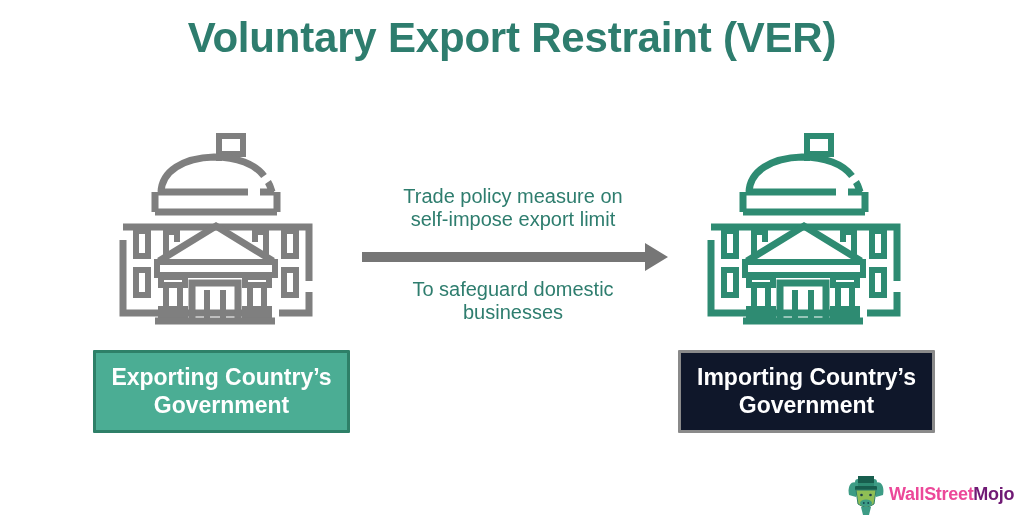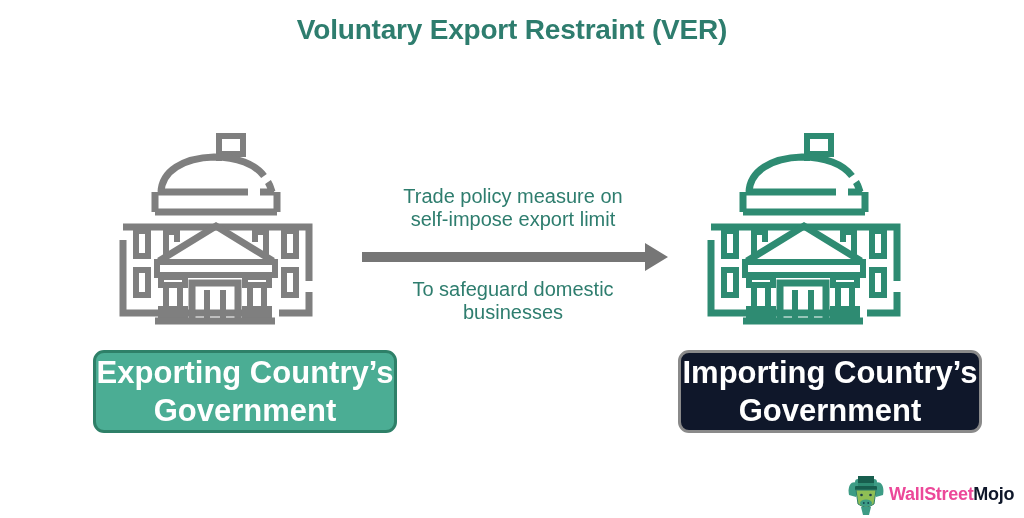--- a/index.html
+++ b/index.html
@@ -2,49 +2,49 @@
 <html><head>
 <meta charset="utf-8">
 <style>
   html,body{margin:0;padding:0;background:#fff;}
   .stage{
     position:relative;width:1024px;height:518px;background:#ffffff;
     font-family:"Liberation Sans",sans-serif;overflow:hidden;
   }
   .page-title{
     position:absolute;left:0;top:14px;width:1024px;text-align:center;
-    font-size:28px;font-weight:700;color:#2E7D6E;letter-spacing:-0.2px;
+    font-size:42px;font-weight:700;color:#2E7D6E;letter-spacing:-0.2px;
   }
   .building{position:absolute;width:200px;height:200px;}
   .building svg{width:100%;height:100%;display:block;}
   .building-left{left:115px;top:131px;color:#7F7F7F;}
   .building-right{left:703px;top:131px;color:#2E8B72;}
   .mid-label{
     position:absolute;left:363px;width:300px;text-align:center;
     font-size:20px;font-weight:400;color:#2E7D6E;line-height:1.16;
     white-space:pre-line;
   }
   .mid-label.upper{top:185px;}
   .mid-label.lower{top:278px;}
   .flow-arrow{position:absolute;left:362px;top:243px;width:306px;height:28px;}
   .label-box{
-    position:absolute;top:350px;width:304px;height:83px;border-radius:11px;
+    position:absolute;top:350px;width:257px;height:83px;border-radius:1px;
     display:flex;align-items:center;justify-content:center;text-align:center;
-    font-size:31px;font-weight:700;color:#FFFFFF;line-height:1.2;
+    font-size:23px;font-weight:700;color:#FFFFFF;line-height:1.2;
     white-space:pre-line;box-sizing:border-box;
   }
   .label-box.exporting{left:93px;background:#4BAD94;border:3px solid #2E8068;}
   .label-box.importing{left:678px;background:#0f172a;border:3px solid #8A8A8A;}
   .logo{
     position:absolute;left:848px;top:472px;height:44px;
     display:flex;align-items:center;gap:5px;
   }
   .logo-text{font-size:18px;font-weight:700;letter-spacing:-0.3px;white-space:nowrap;}
   .logo-text .dark{color:#ec4899;}
-  .logo-text .accent{color:#0f172a;}
+  .logo-text .accent{color:#701a75;}
   .hidden-defs{position:absolute;width:0;height:0;overflow:hidden;}
 </style>
 </head>
 <body>
 
 <svg class="hidden-defs" aria-hidden="true">
   <symbol id="govbuilding" viewBox="0 0 200 200">
     <g fill="none" stroke="currentColor" stroke-width="7" stroke-linecap="butt" stroke-linejoin="miter">
 
       <path d="M104,30 V5 H128 V23 H104" stroke-width="6"></path>

